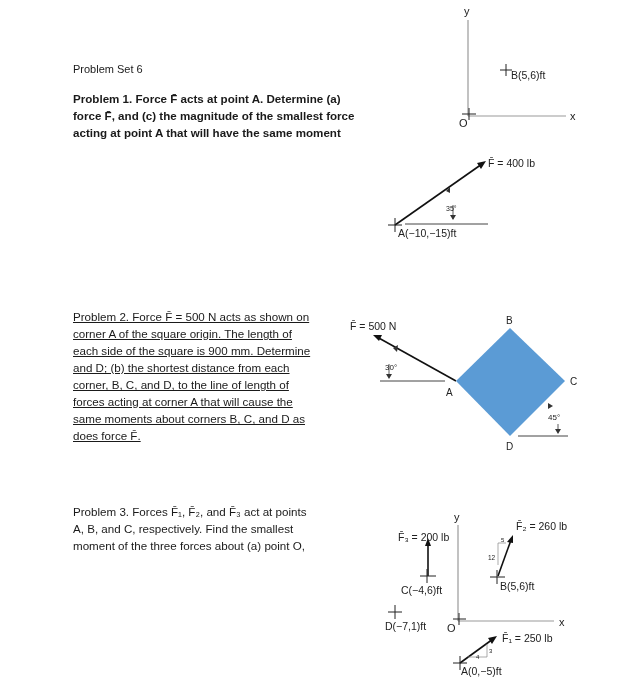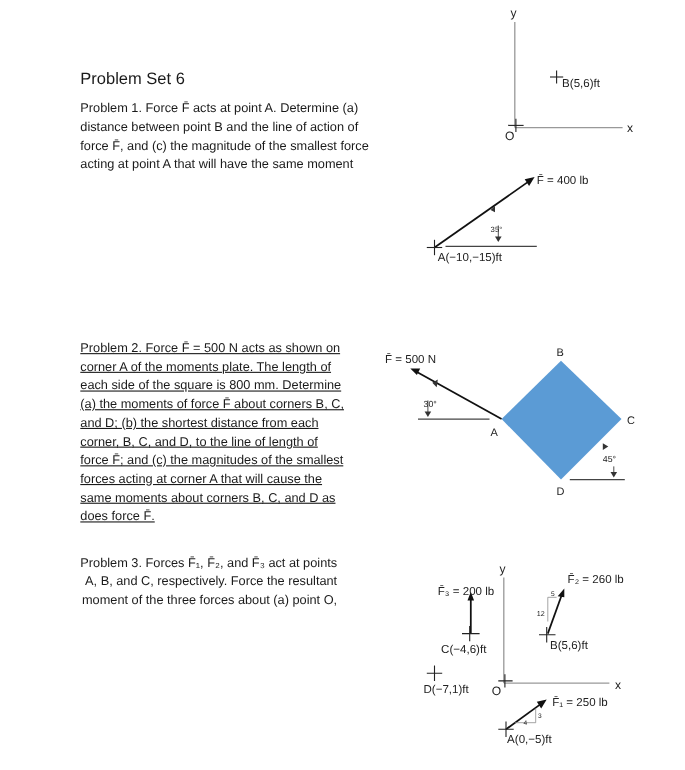--- a/index.html
+++ b/index.html
@@ -1,31 +1,30 @@
 <!DOCTYPE html>
 <html><head>
 <meta charset="utf-8">
 <style>
   html, body { margin:0; padding:0; background:#ffffff; }
   body { width:623px; height:700px; position:relative; overflow:hidden;
          font-family:"Liberation Sans", sans-serif; color:#1a1a1a; }
   .text-block { position:absolute; font-size:11.6px; line-height:17px; }
   .text-block p { margin:0; }
-  .title { position:absolute; left:73px; top:63px; font-size:15px; }
+  .title { position:absolute; left:73px; top:63px; font-size:11px; }
   .fig { position:absolute; }
   svg text { font-family:"Liberation Sans", sans-serif; fill:#222; }
 </style>
 </head>
 <body>
 
 <div class="title">Problem Set 6</div>
 
-<div class="text-block" style="left:73px; top:90px;">
+<div class="text-block" style="left:73px; top:90px;font-weight:bold;">
   <p>Problem 1.  Force F̄ acts at point A.  Determine (a)</p>
-  <p>distance between point B and the line of action of</p>
   <p>force F̄, and (c) the magnitude of the smallest force</p>
   <p>acting at point A that will have the same moment</p>
 </div>
 
 <svg class="fig" style="left:380px; top:0px;" width="240" height="250">
 
   <line x1="88" y1="20" x2="88" y2="116" stroke="#999" stroke-width="1.2"></line>
   <line x1="88" y1="116" x2="186" y2="116" stroke="#999" stroke-width="1.2"></line>
   <text x="84" y="15" font-size="11">y</text>
   <text x="190" y="120" font-size="11">x</text>
@@ -49,26 +48,24 @@
   <polygon points="66,191 70,187 70,193" fill="#333"></polygon>
   <text x="66" y="211" font-size="7">35°</text>
 
   <line x1="8" y1="225" x2="22" y2="225" stroke="#222" stroke-width="1"></line>
   <line x1="15" y1="218" x2="15" y2="232" stroke="#222" stroke-width="1"></line>
   <text x="18" y="237" font-size="10.5">A(−10,−15)ft</text>
 </svg>
 
 <div class="text-block" style="left:73px; top:308px;text-decoration:underline;">
   <p>Problem 2.  Force F̄ = 500 N  acts as shown on</p>
-  <p>corner A of the moments plate.  The length of</p>
-  <p>each side of the square is 800 mm.  Determine</p>
-  <p>(a) the moments of force F̄ about corners B, C,</p>
+  <p>corner A of the square origin.  The length of</p>
+  <p>each side of the square is 900 mm.  Determine</p>
   <p>and D; (b) the shortest distance from each</p>
   <p>corner, B, C, and D, to the line of length of</p>
-  <p>force F̄; and (c) the magnitudes of the smallest</p>
   <p>forces acting at corner A that will cause the</p>
   <p>same moments about corners B, C, and D as</p>
   <p>does force F̄.</p>
 </div>
 
 <svg class="fig" style="left:340px; top:300px;" width="280" height="170">
   <text x="10" y="30" font-size="10.5">F̄ = 500 N</text>
 
   <line x1="116" y1="81" x2="37" y2="37" stroke="#111" stroke-width="1.6"></line>
   <polygon points="33,35 42,35 39,41" fill="#111"></polygon>
@@ -85,23 +82,23 @@
   <text x="230" y="85" font-size="10">C</text>
   <text x="166" y="150" font-size="10">D</text>
 
   <line x1="178" y1="136" x2="228" y2="136" stroke="#444" stroke-width="1"></line>
   <line x1="218" y1="124" x2="218" y2="132" stroke="#333" stroke-width="0.8"></line>
   <polygon points="215,129 221,129 218,134" fill="#333"></polygon>
   <polygon points="208,103 213,106 208,109" fill="#333"></polygon>
   <text x="208" y="120" font-size="8">45°</text>
 </svg>
 
-<div class="text-block" style="left:73px; top:503px;text-align:right;">
+<div class="text-block" style="left:73px; top:503px;">
   <p>Problem 3.  Forces F̄₁, F̄₂, and F̄₃  act at points</p>
-  <p>A, B, and C, respectively.  Force the resultant</p>
+  <p>A, B, and C, respectively.  Find the smallest</p>
   <p>moment of the three forces about (a) point O,</p>
 </div>
 
 <svg class="fig" style="left:340px; top:505px;" width="280" height="190">
 
   <line x1="118" y1="20" x2="118" y2="116" stroke="#999" stroke-width="1.2"></line>
   <line x1="118" y1="116" x2="214" y2="116" stroke="#999" stroke-width="1.2"></line>
   <text x="114" y="16" font-size="11">y</text>
   <text x="219" y="121" font-size="11">x</text>
   <line x1="113" y1="114" x2="126" y2="114" stroke="#222" stroke-width="1"></line>

